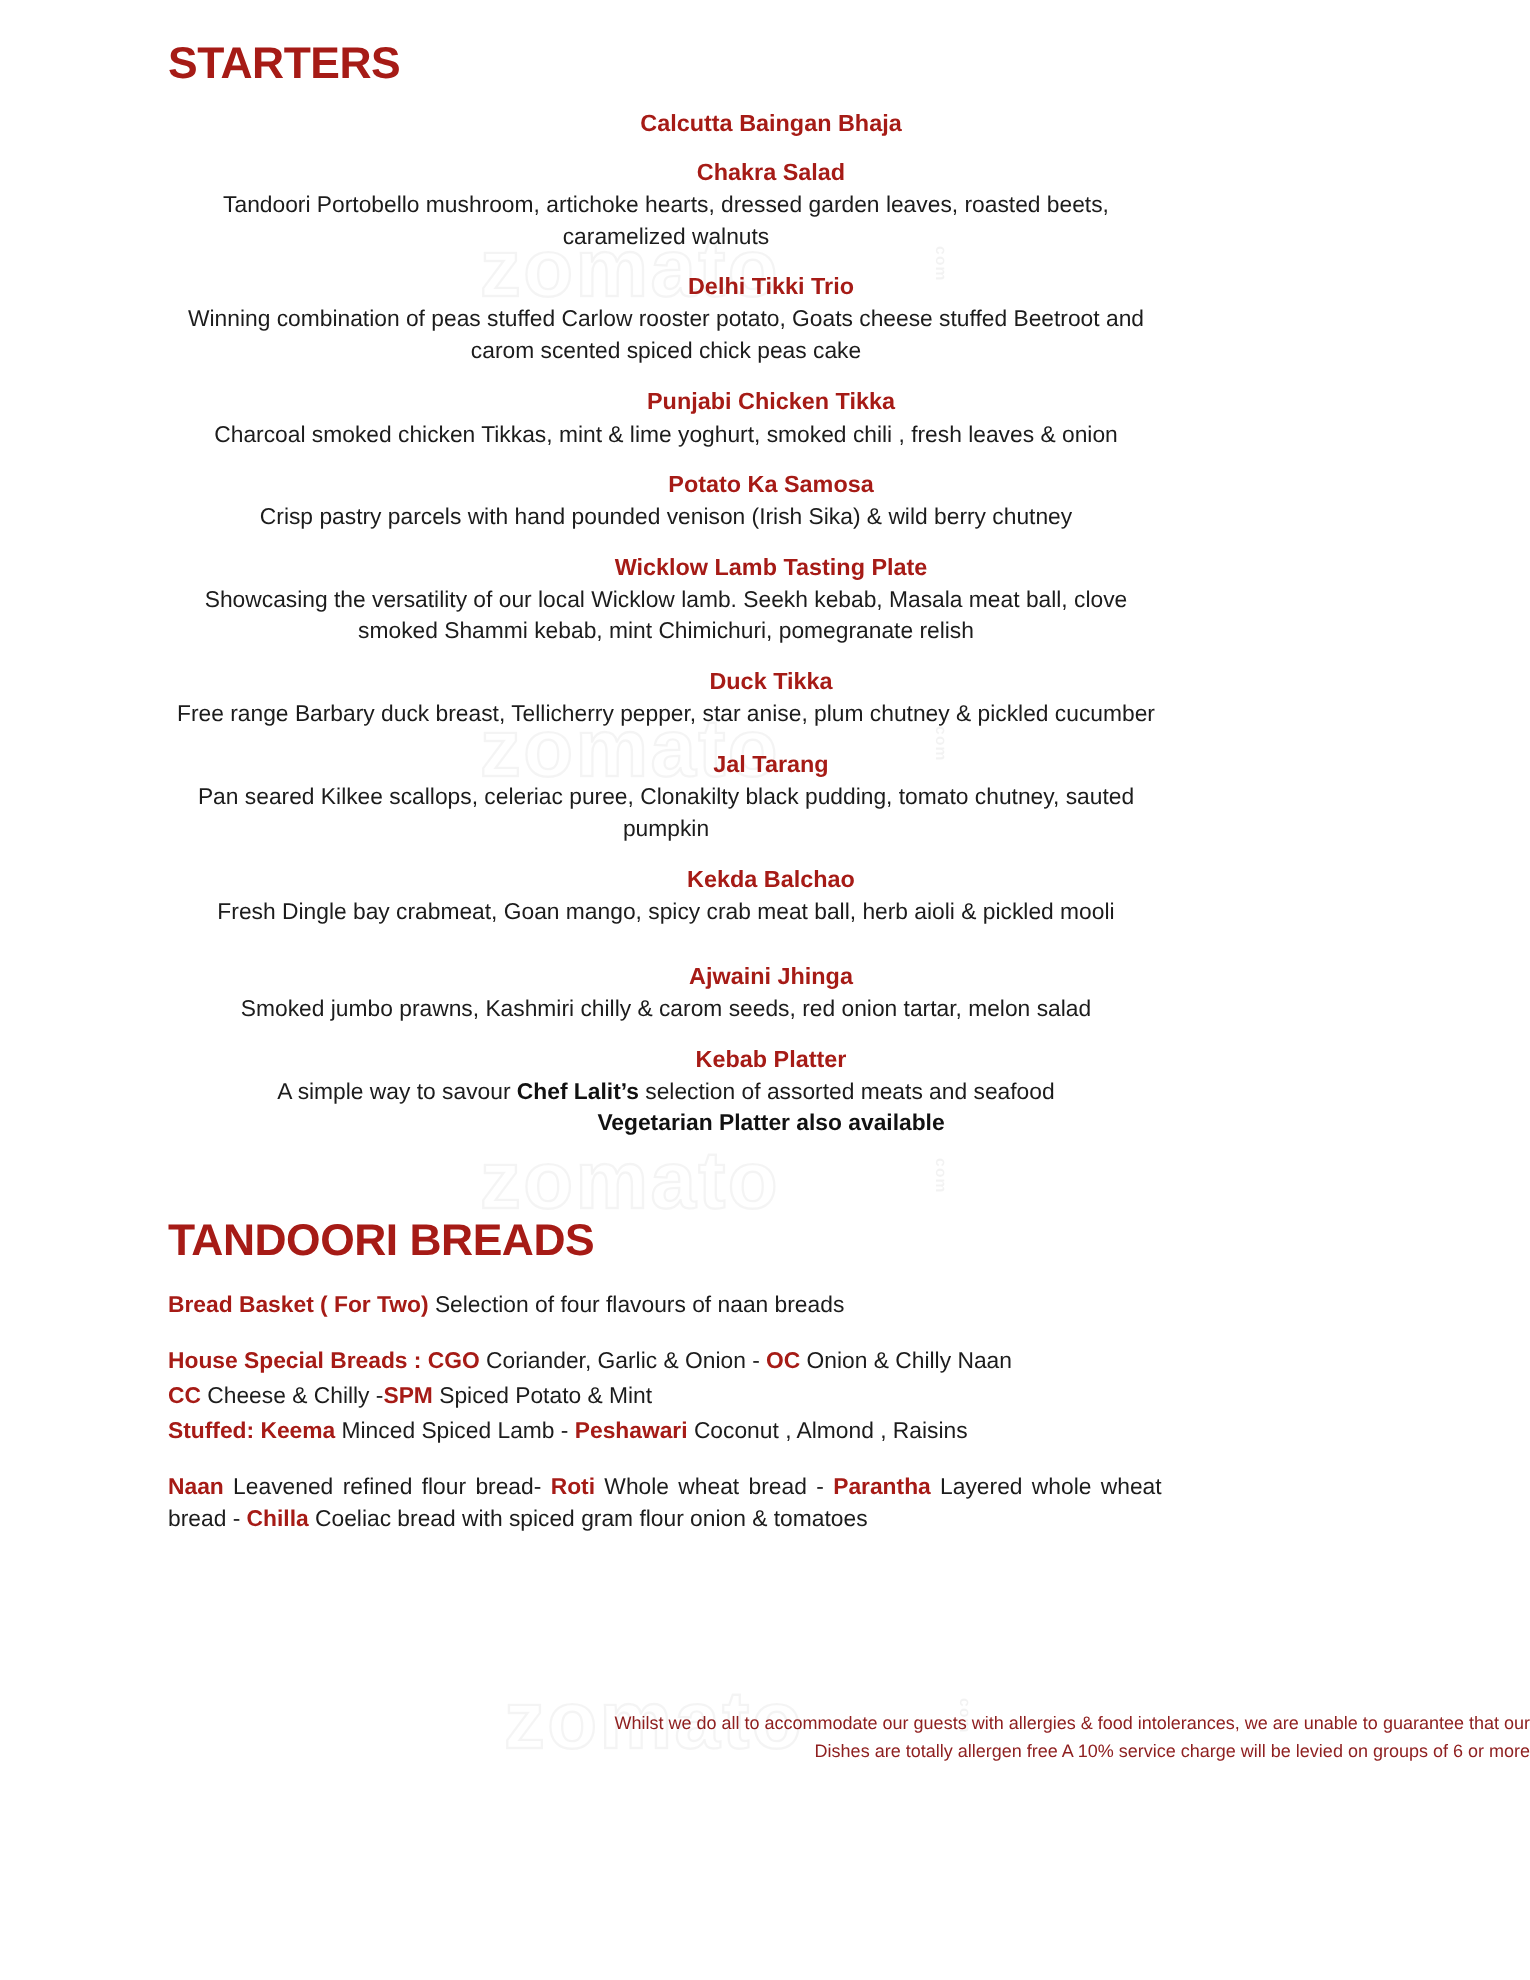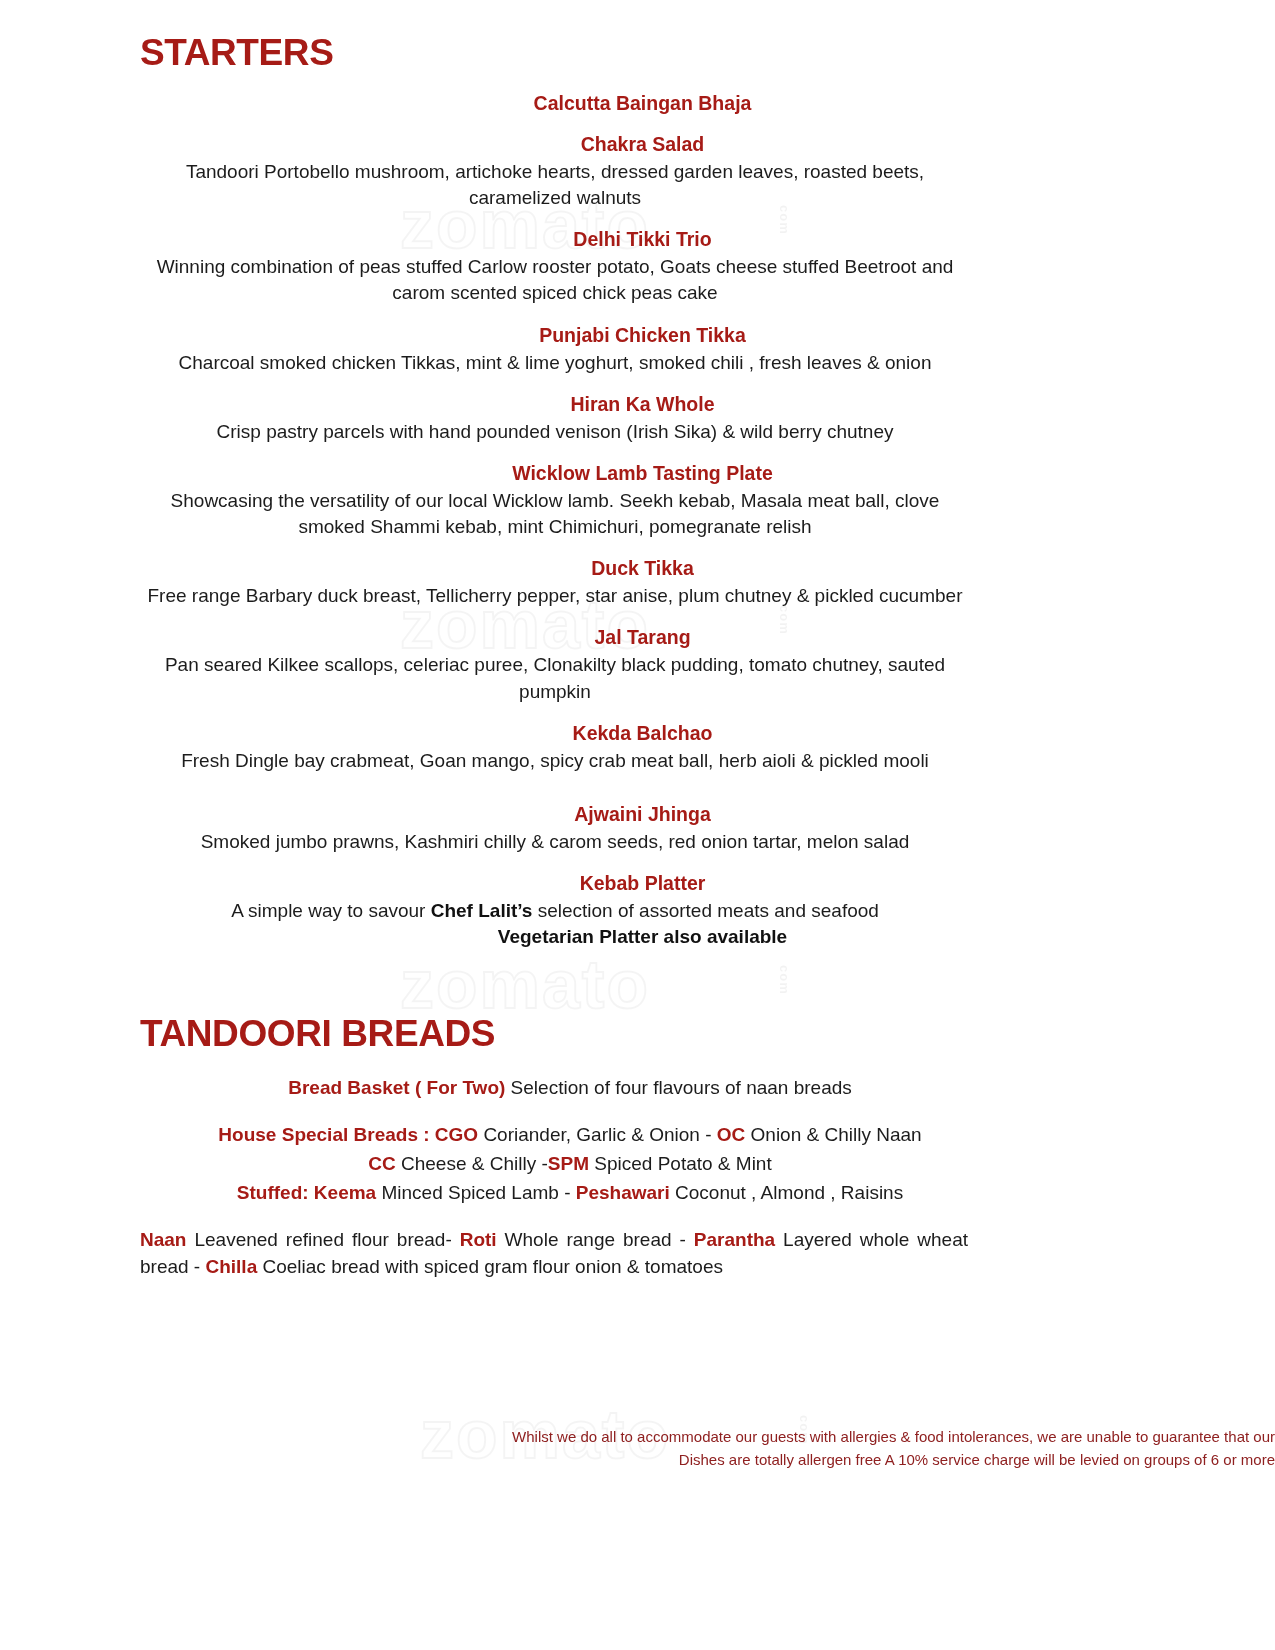--- a/index.html
+++ b/index.html
@@ -100,21 +100,20 @@
   .gap-large { margin-bottom: 28px; }
 
   #tandoori-section { margin-top: 64px; }
 
   .bread-line {
     font-size: 19px;
     line-height: 1.42;
     color: #1c1c1c;
     margin: 0 0 2px 0;
     max-width: 860px;
-    text-align: center;
   }
   .bread-group { margin-bottom: 20px; }
   .bread-line .hl {
     color: #a61b16;
     font-weight: 700;
   }
   .bread-justify {
     text-align: justify;
     max-width: 828px;
   }
@@ -171,21 +170,21 @@
       <div class="dish-name">Delhi Tikki Trio</div>
       <p class="dish-desc">Winning combination of peas stuffed Carlow rooster potato, Goats cheese stuffed Beetroot and carom scented spiced chick peas cake</p>
     </div>
 
     <div class="dish">
       <div class="dish-name">Punjabi  Chicken Tikka</div>
       <p class="dish-desc">Charcoal smoked chicken Tikkas, mint &amp; lime yoghurt, smoked chili , fresh leaves &amp; onion</p>
     </div>
 
     <div class="dish">
-      <div class="dish-name">Hiran Ka Whole</div>
+      <div class="dish-name">Potato Ka Samosa</div>
       <p class="dish-desc">Crisp pastry parcels with hand pounded venison (Irish Sika) &amp; wild berry chutney</p>
     </div>
 
     <div class="dish">
       <div class="dish-name">Wicklow Lamb Tasting Plate</div>
       <p class="dish-desc">Showcasing the versatility of our local Wicklow lamb. Seekh kebab, Masala meat ball, clove smoked Shammi kebab, mint Chimichuri, pomegranate relish</p>
     </div>
 
     <div class="dish">
       <div class="dish-name">Duck Tikka</div>
@@ -223,21 +222,21 @@
 
     <div class="bread-group">
       <p class="bread-line"><span class="hl">House Special Breads : </span><span class="hl">CGO</span><span> Coriander, Garlic &amp; Onion - </span><span class="hl">OC</span><span> Onion &amp; Chilly Naan</span></p>
 
       <p class="bread-line"><span class="hl">CC</span><span> Cheese &amp; Chilly -</span><span class="hl">SPM</span><span> Spiced Potato &amp; Mint</span></p>
 
       <p class="bread-line"><span class="hl">Stuffed: Keema</span><span>  Minced Spiced Lamb  - </span><span class="hl">Peshawari</span><span>  Coconut , Almond , Raisins</span></p>
     </div>
 
     <div class="bread-group">
-      <p class="bread-line bread-justify"><span class="hl">Naan</span><span> Leavened refined flour bread- </span><span class="hl">Roti</span><span> Whole range bread - </span><span class="hl">Parantha</span><span> Layered whole wheat bread - </span><span class="hl">Chilla</span><span> Coeliac bread with spiced gram flour onion &amp; tomatoes</span></p>
+      <p class="bread-line bread-justify"><span class="hl">Naan</span><span> Leavened refined flour bread- </span><span class="hl">Roti</span><span> Whole wheat bread - </span><span class="hl">Parantha</span><span> Layered whole wheat bread - </span><span class="hl">Chilla</span><span> Coeliac bread with spiced gram flour onion &amp; tomatoes</span></p>
     </div>
   </section>
 </div>
 
 <div class="footer">
   <p>Whilst we do all to accommodate our guests with allergies &amp; food intolerances, we are unable to guarantee that our</p>
   <p>Dishes are totally allergen free A 10% service charge will be levied on groups of 6 or more</p>
 </div>
 
 </body></html>

